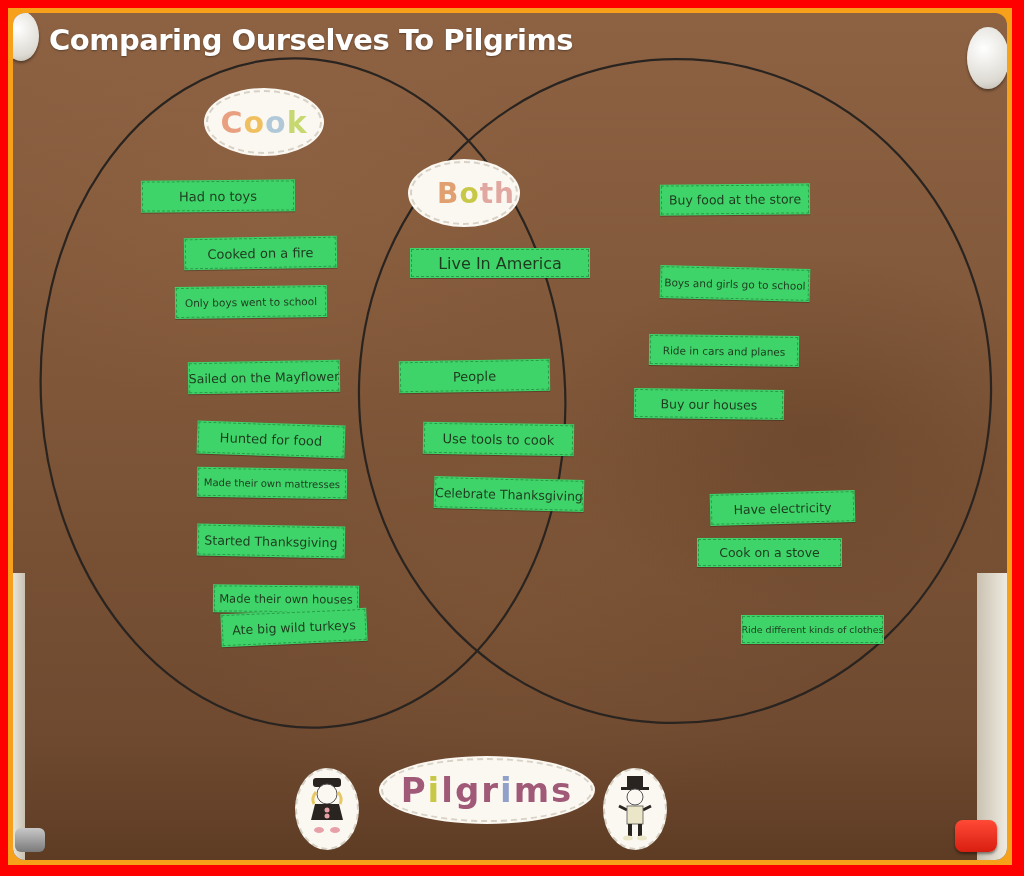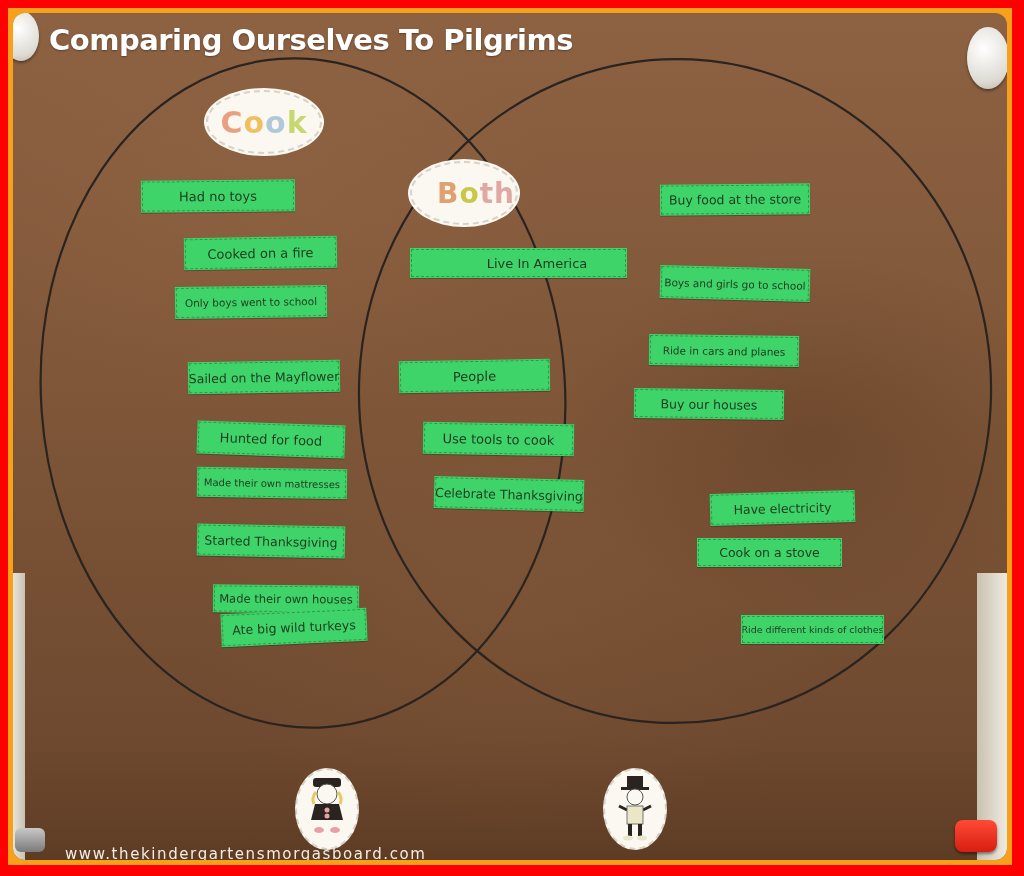--- a/index.html
+++ b/index.html
@@ -76,21 +76,21 @@
   <div class="strip" style="left:128px;top:167px;width:154px;height:32px;font-size:13px;transform:rotate(-0.5deg);">Had no toys</div>
   <div class="strip" style="left:171px;top:224px;width:153px;height:32px;font-size:13px;transform:rotate(-1deg);">Cooked on a fire</div>
   <div class="strip" style="left:162px;top:273px;width:152px;height:32px;font-size:10.5px;transform:rotate(-0.8deg);">Only boys went to school</div>
   <div class="strip" style="left:175px;top:348px;width:152px;height:32px;font-size:12.5px;transform:rotate(-1deg);">Sailed on the Mayflower</div>
   <div class="strip" style="left:184px;top:410px;width:148px;height:33px;font-size:13px;transform:rotate(2deg);">Hunted for food</div>
   <div class="strip" style="left:184px;top:455px;width:150px;height:30px;font-size:10px;transform:rotate(1deg);">Made their own mattresses</div>
   <div class="strip" style="left:184px;top:512px;width:148px;height:32px;font-size:12.5px;transform:rotate(1.2deg);">Started Thanksgiving</div>
   <div class="strip" style="left:200px;top:572px;width:146px;height:28px;font-size:11.5px;transform:rotate(0.5deg);">Made their own houses</div>
   <div class="strip" style="left:208px;top:598px;width:146px;height:33px;font-size:12.5px;transform:rotate(-2.5deg);">Ate big wild turkeys</div>
 
-  <div class="strip" style="left:397px;top:235px;width:180px;height:30px;font-size:13px;padding-left:37px;">Live In America</div>
+  <div class="strip" style="left:397px;top:235px;width:180px;height:30px;font-size:16px;">Live In America</div>
   <div class="strip" style="left:386px;top:347px;width:151px;height:32px;font-size:13px;transform:rotate(-1deg);">People</div>
   <div class="strip" style="left:410px;top:410px;width:151px;height:32px;font-size:13px;transform:rotate(1deg);">Use tools to cook</div>
   <div class="strip" style="left:421px;top:465px;width:150px;height:32px;font-size:12.5px;transform:rotate(1.5deg);">Celebrate Thanksgiving</div>
 
   <div class="strip" style="left:647px;top:171px;width:150px;height:31px;font-size:12.5px;transform:rotate(-0.5deg);">Buy food at the store</div>
   <div class="strip" style="left:647px;top:254px;width:150px;height:33px;font-size:10.5px;transform:rotate(1.5deg);">Boys and girls go to school</div>
   <div class="strip" style="left:636px;top:322px;width:150px;height:31px;font-size:10.5px;transform:rotate(0.8deg);">Ride in cars and planes</div>
   <div class="strip" style="left:621px;top:376px;width:150px;height:30px;font-size:12.5px;transform:rotate(0.8deg);">Buy our houses</div>
   <div class="strip" style="left:697px;top:479px;width:145px;height:32px;font-size:12.5px;transform:rotate(-1.5deg);">Have electricity</div>
   <div class="strip" style="left:684px;top:525px;width:145px;height:29px;font-size:12.5px;">Cook on a stove</div>
@@ -101,31 +101,33 @@
       <rect x="16" y="8" width="28" height="9" rx="3" fill="#2a2420"></rect>
       <circle cx="30" cy="24" r="10" fill="#fbf8f2" stroke="#555" stroke-width="1"></circle>
       <path d="M19 22 q-5 6 -2 12 M41 22 q5 6 2 12" stroke="#e8c860" stroke-width="3" fill="none"></path>
       <path d="M18 34 h24 l4 16 h-32 z" fill="#2a2420"></path>
       <circle cx="30" cy="40" r="2.5" fill="#e8a0a8"></circle>
       <circle cx="30" cy="46" r="2.5" fill="#e8a0a8"></circle>
       <ellipse cx="22" cy="60" rx="5" ry="3" fill="#e8a0a8"></ellipse>
       <ellipse cx="38" cy="60" rx="5" ry="3" fill="#e8a0a8"></ellipse>
     </svg>
   </div>
+  <div class="oval-label l-pilgrims">
+      <span>P<i>i</i>lgr<u>i</u>ms</span>
+    </div>
   <div class="pilgrim-pic pilgrim-boy">
     <svg width="60" height="78" viewBox="0 0 60 78">
       <rect x="22" y="6" width="16" height="12" fill="#2a2420"></rect>
       <rect x="16" y="17" width="28" height="3" fill="#2a2420"></rect>
       <circle cx="30" cy="27" r="8" fill="#fbf8f2" stroke="#555" stroke-width="1"></circle>
       <path d="M14 36 l8 4 M46 36 l-8 4" stroke="#2a2420" stroke-width="3"></path>
       <rect x="22" y="36" width="16" height="18" fill="#ece6c8" stroke="#555" stroke-width="0.8"></rect>
       <rect x="23" y="54" width="4" height="12" fill="#2a2420"></rect>
       <rect x="33" y="54" width="4" height="12" fill="#2a2420"></rect>
       <ellipse cx="23" cy="68" rx="5" ry="2.5" fill="#ece6c8"></ellipse>
       <ellipse cx="37" cy="68" rx="5" ry="2.5" fill="#ece6c8"></ellipse>
     </svg>
   </div>
 
   <div class="clip-bl"></div>
   <div class="clip-br"></div>
 
-  <div class="watermark">www.thekindergartensmorgasboard.com</div>
 </div>
 
 </body></html>

